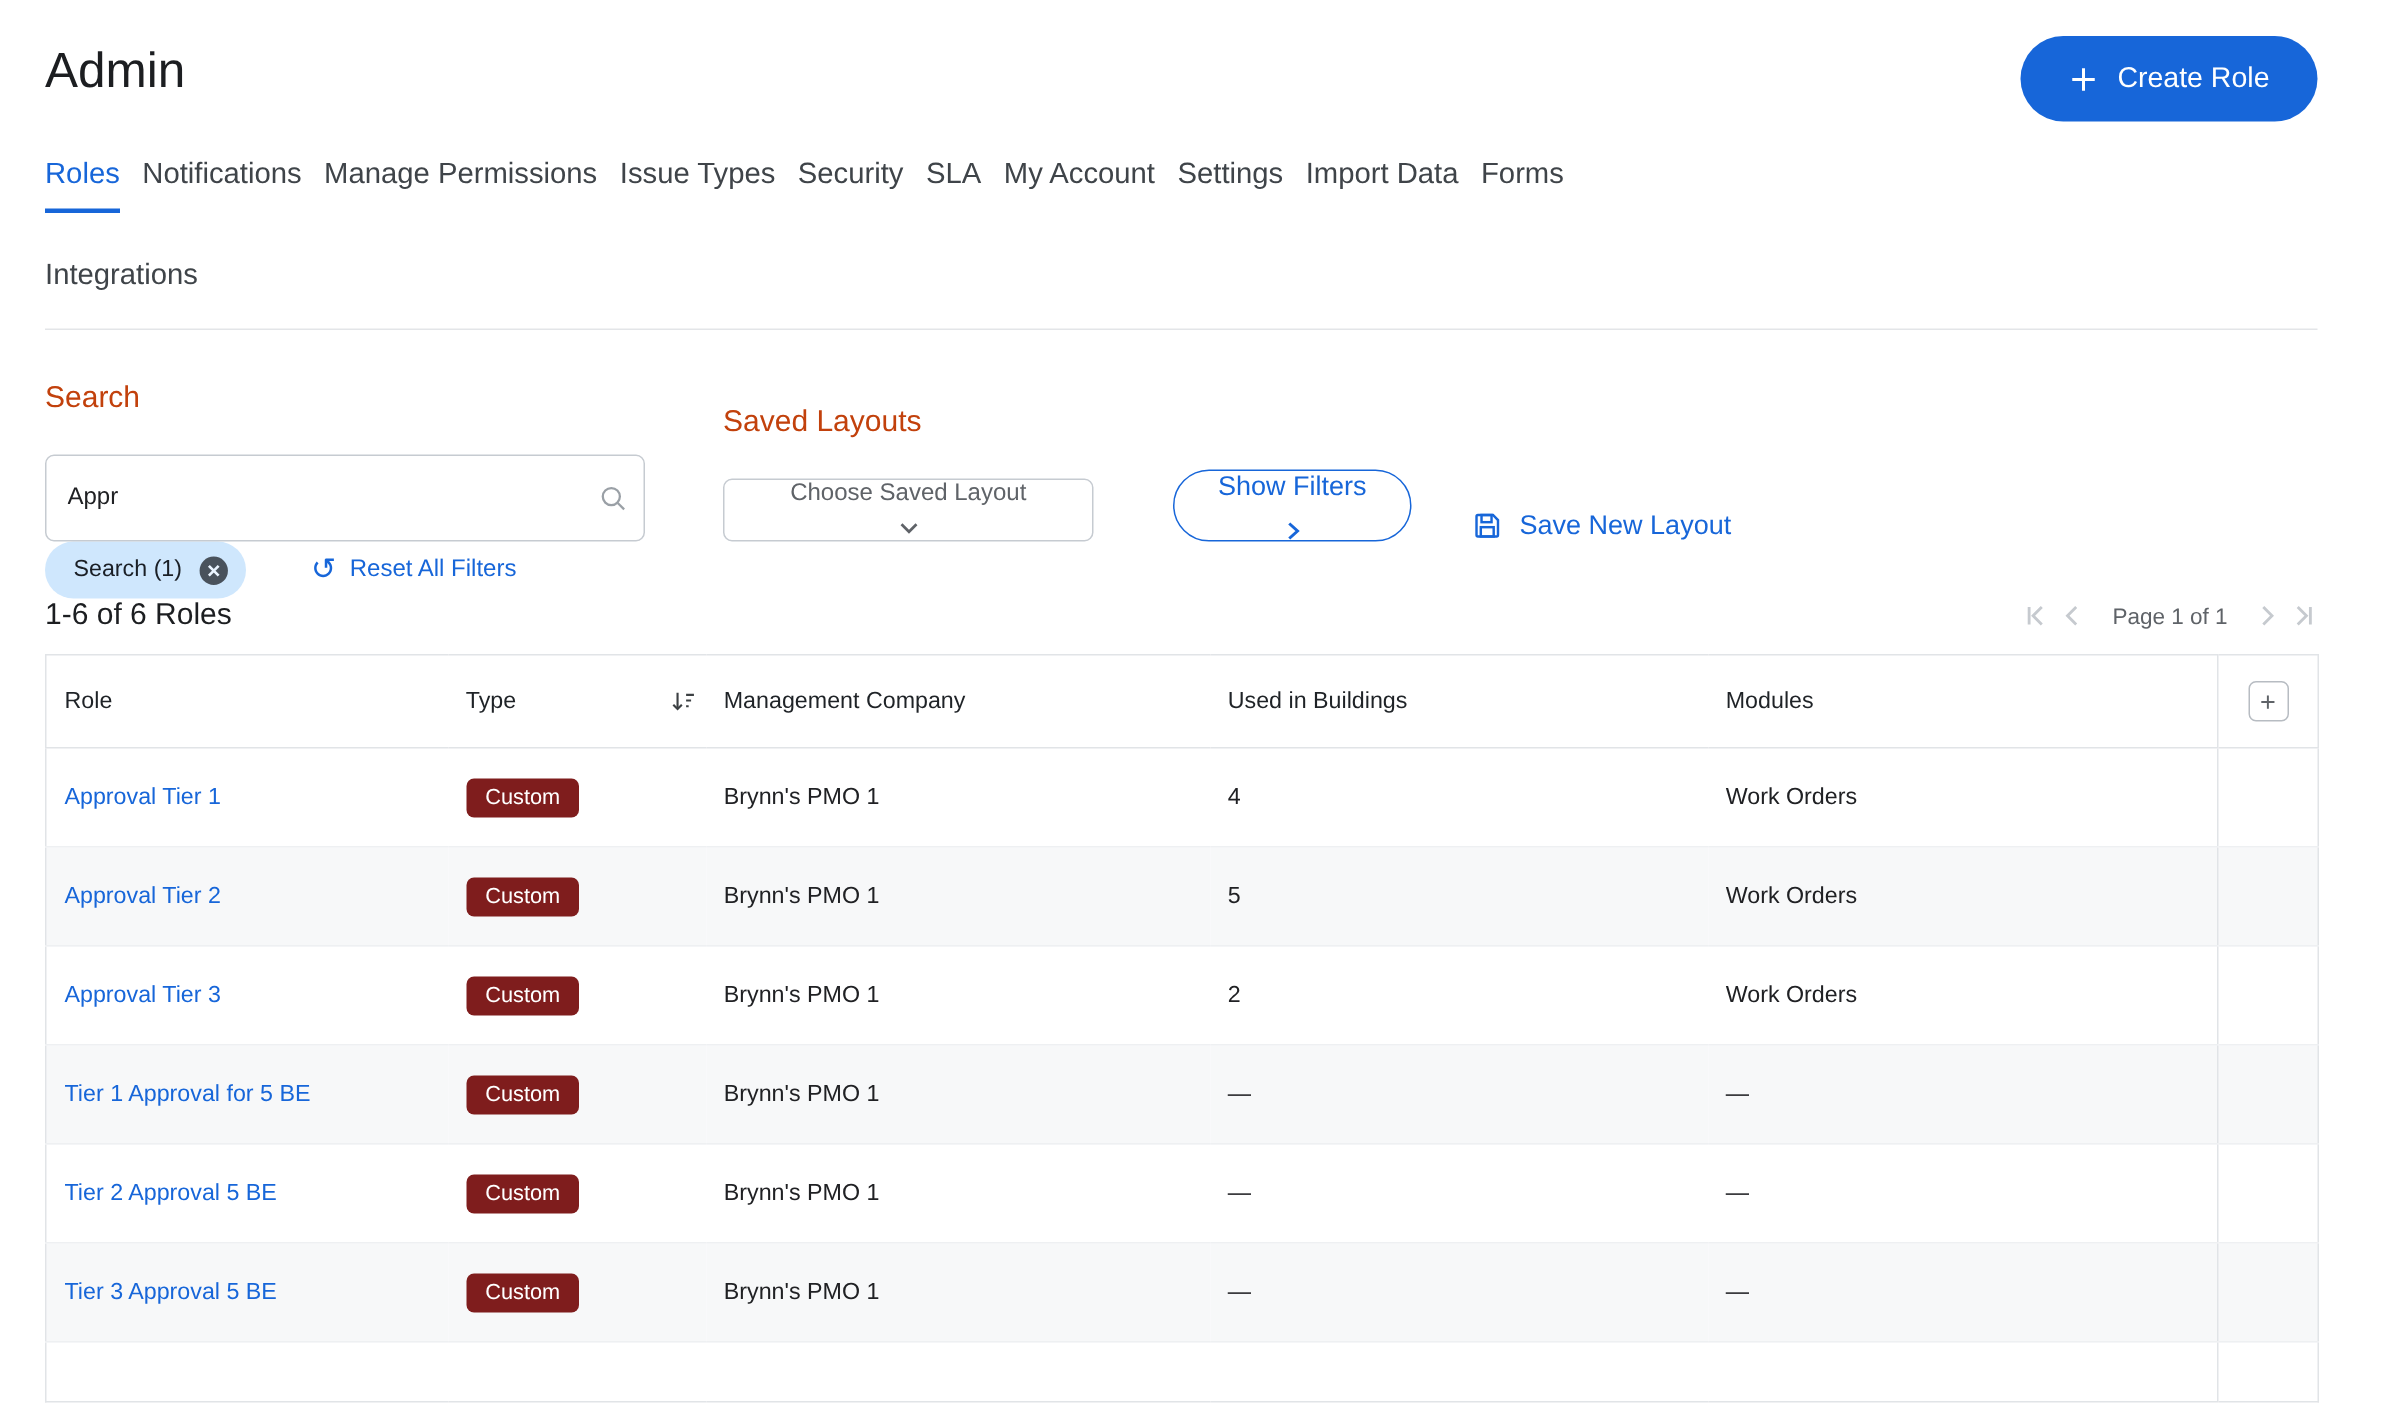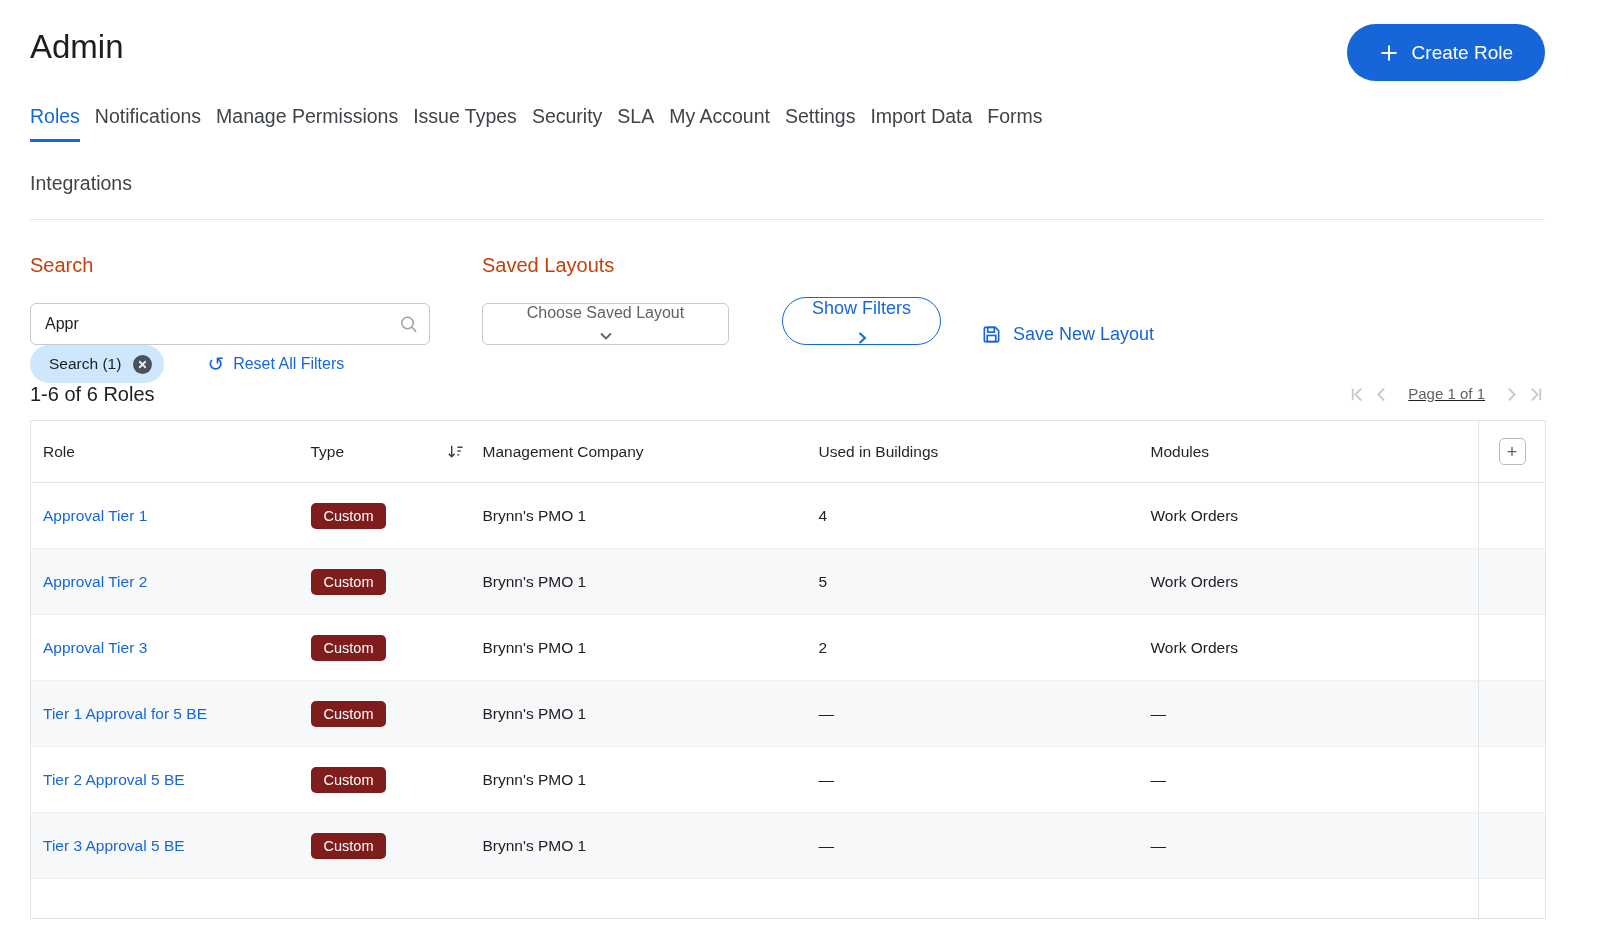--- a/index.html
+++ b/index.html
@@ -20,21 +20,21 @@
     cursor: pointer; text-decoration: none; }
   .tab.active { color: #1766d9; border-bottom-color: #1766d9; }
   .tab-break { width: 100%; height: 0; }
   .tabs-divider { border: none; border-top: 1px solid #e3e5e8; margin-top: 10px; }
 
   
   .filters-row { margin-top: 34px; display: flex; align-items: flex-end; }
   .field-label { font-size: 20px; color: #c2410c; margin-bottom: 26px; }
   .search-group { width: 400px; }
   .input-wrap { position: relative; }
-  .search-input { width: 100%; height: 42px; border: 1px solid #c6cbd1; border-radius: 6px;
+  .search-input { width: 100%; height: 58px; border: 1px solid #c6cbd1; border-radius: 6px;
     font-size: 16px; padding: 0 40px 0 14px; color: #202124; font-family: inherit; outline: none; }
   .input-search-icon { position: absolute; right: 12px; top: 50%; transform: translateY(-50%); display: flex; }
   .layout-group { width: 247px; margin-left: 52px; }
   .select-box { height: 42px; border: 1px solid #c6cbd1; border-radius: 6px; display: flex;
     align-items: center; justify-content: space-between; padding: 0 13px; color: #5f6368;
     font-size: 16px; cursor: pointer; background: #fff; flex-direction: column; }
   .show-filters-btn { margin-left: 53px; display: flex; align-items: center; gap: 11px;
     height: 48px; padding: 0 29px; border: 1.5px solid #1766d9; border-radius: 26px; background: #fff;
     color: #1766d9; font-size: 18px; cursor: pointer; font-family: inherit; flex-direction: column; }
   .save-layout-link { margin-left: 40px; display: flex; align-items: center;
@@ -45,21 +45,21 @@
   .filter-chip { display: flex; align-items: center; gap: 11px; background: #cfe7fd; border-radius: 20px;
     height: 38px; padding: 0 11px 0 19px; font-size: 15.5px; color: #1a1f26; cursor: pointer; }
   .chip-close { display: flex; cursor: pointer; }
   .reset-link { margin-left: 43px; display: flex; align-items: center; gap: 9px; color: #1766d9;
     font-size: 16px; text-decoration: none; cursor: pointer; }
   .reset-glyph { font-size: 20px; line-height: 1; }
 
   
   .list-header { display: flex; justify-content: space-between; align-items: center; }
   .list-summary { font-size: 20px; font-weight: 500; color: #1c1e21; }
-  .pagination { display: flex; align-items: flex-start; gap: 5px; text-decoration: underline; }
+  .pagination { display: flex; align-items: flex-end; gap: 5px; }
   .page-indicator { color: #5f6368; font-size: 15px; margin: 0 12px; }
   .pg-btn { display: flex; cursor: default; }
 
   
   .roles-table { margin-top: 14px; width: 100%; border-collapse: collapse; table-layout: fixed;
     font-size: 15.5px; border: 1px solid #e1e4e7; }
   .roles-table col.c-role { width: 268px; } .roles-table col.c-type { width: 172px; }
   .roles-table col.c-company { width: 336px; } .roles-table col.c-buildings { width: 332px; }
   .roles-table col.c-modules { width: 340px; } .roles-table col.c-plus { width: 67px; }
   .roles-table th { height: 62px; text-align: left; font-weight: 400; color: #1f2327;

